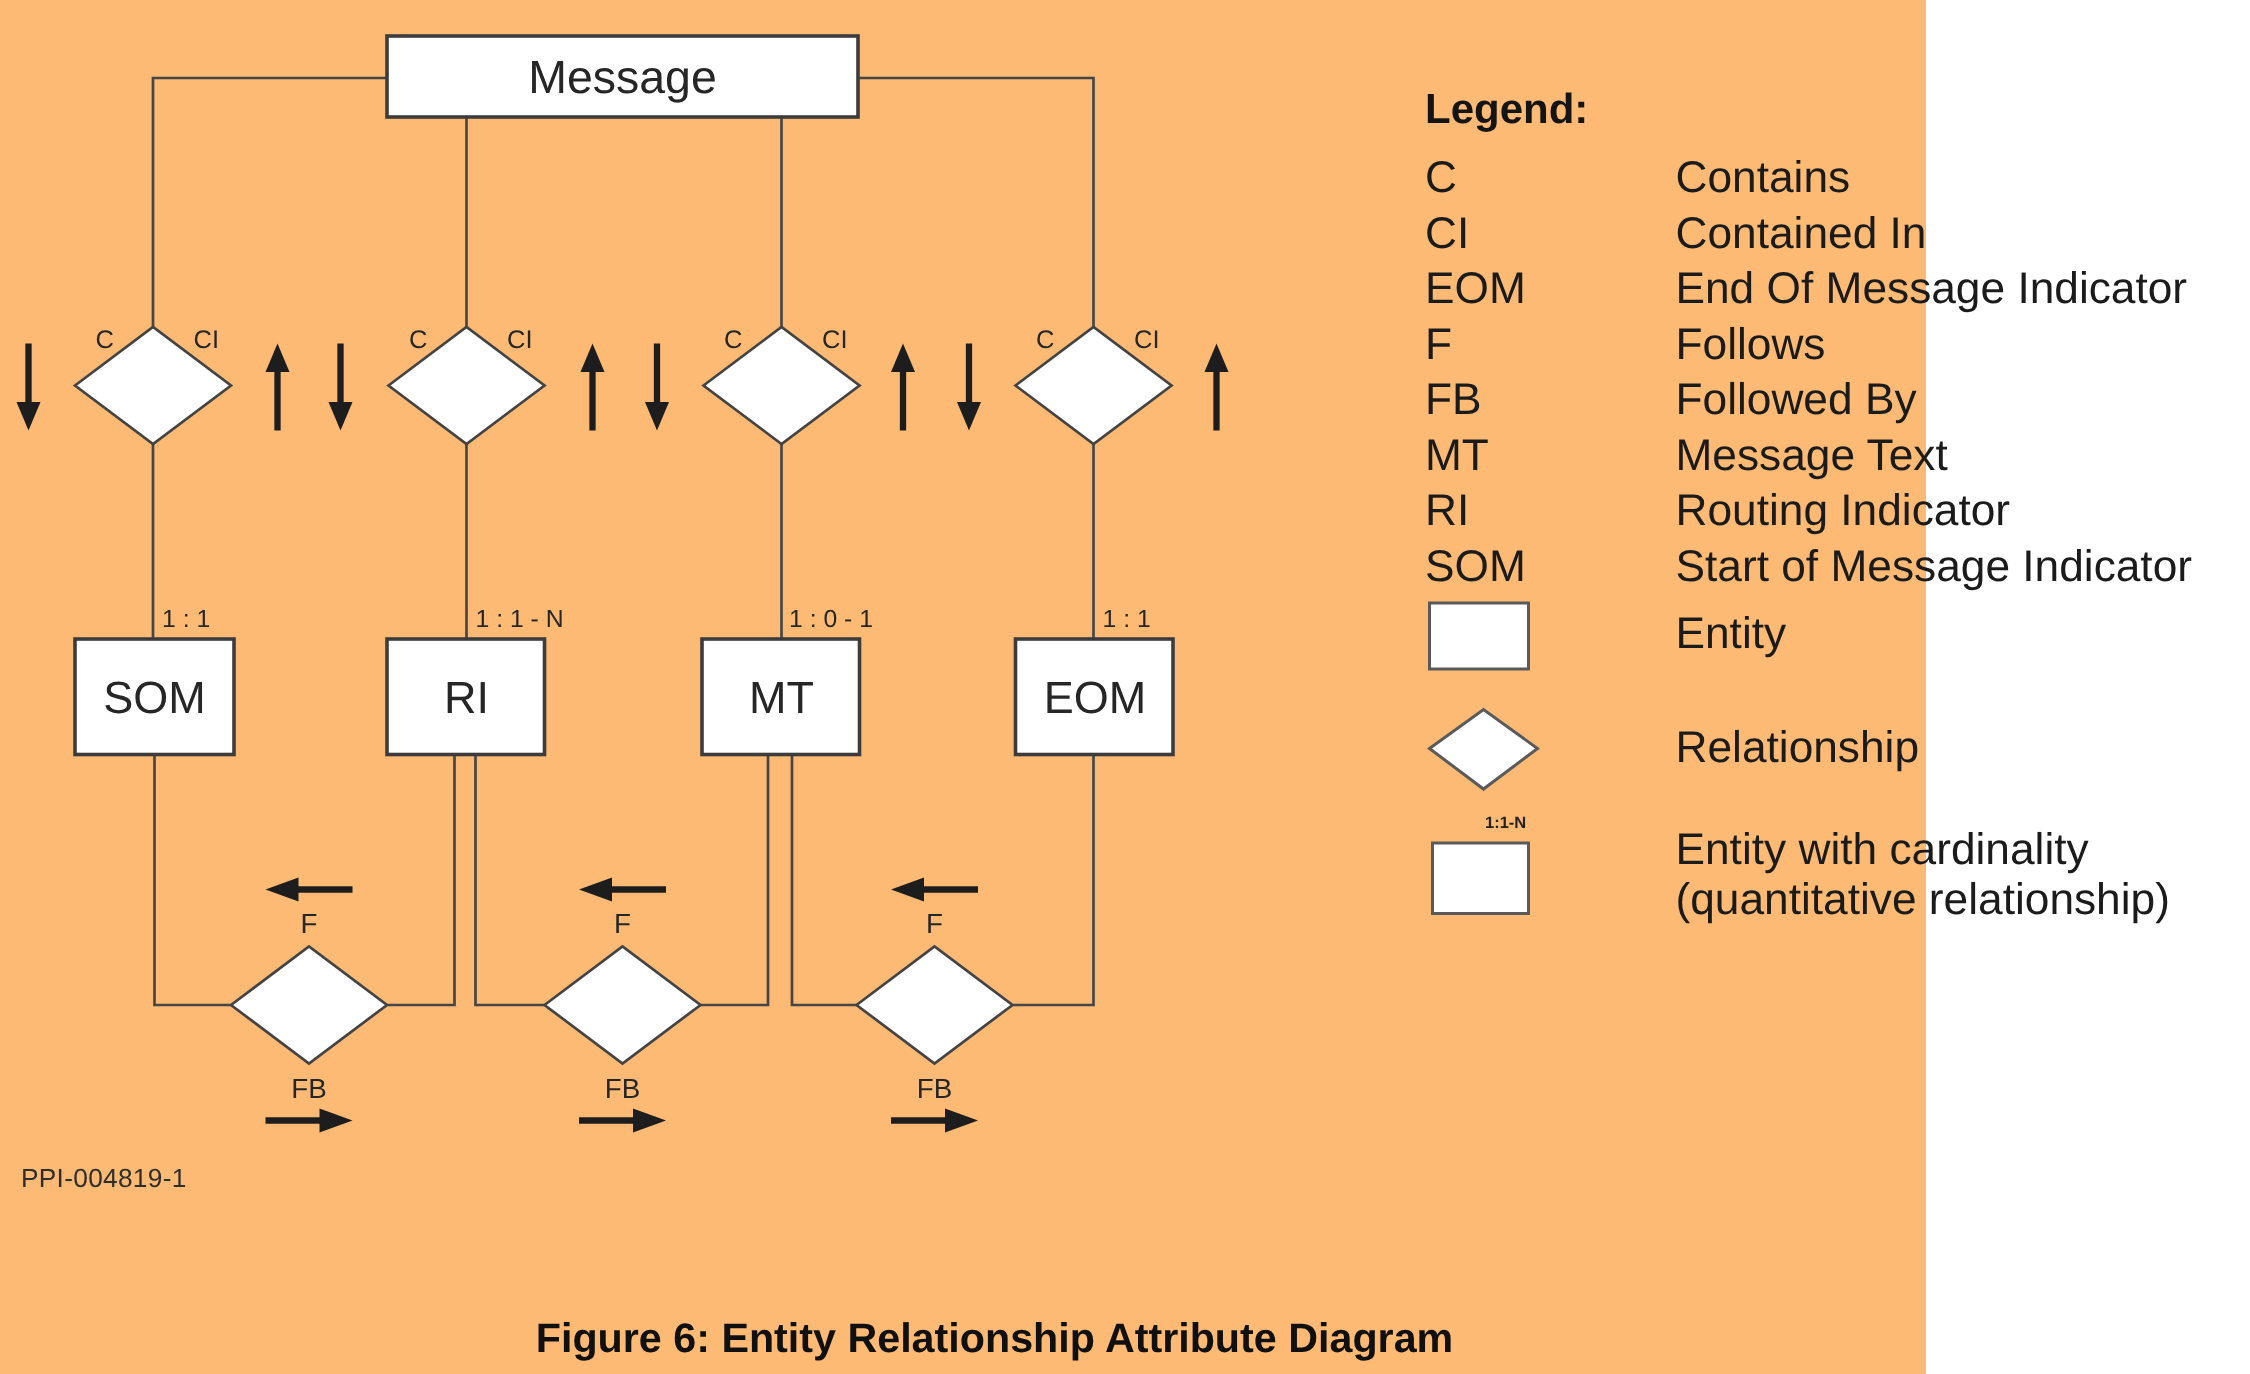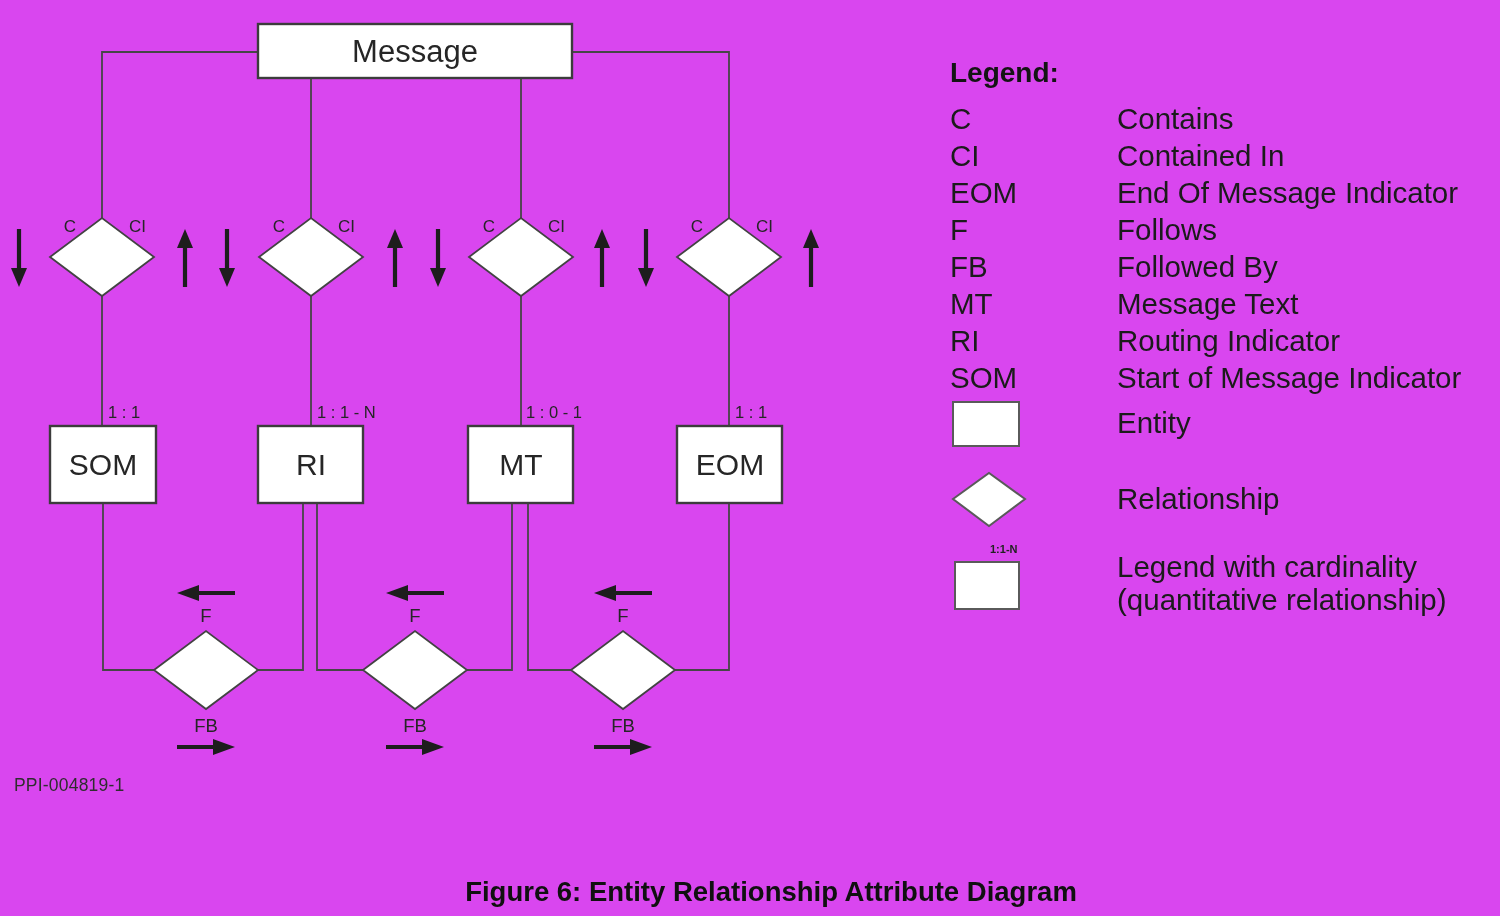--- a/index.html
+++ b/index.html
@@ -4,21 +4,21 @@
 <style>
   * { margin: 0; padding: 0; box-sizing: border-box; }
   html, body {
     width: 1500px; height: 916px;
     background: #ffffff;
     font-family: "Liberation Sans", sans-serif;
     color: #1f1f1f;
     overflow: hidden;
     position: relative;
   }
-  .page { position: relative; width: 1500px; height: 916px; background: #d946ef; }
+  .page { position: relative; width: 1284px; height: 916px; background: #fdba74; }
 
   svg.diagram { position: absolute; left: 0; top: 0; }
   svg.diagram .ln   { stroke: #464646; stroke-width: 1.8; fill: none; }
   svg.diagram .bx   { stroke: #3c3c3c; stroke-width: 2.4; fill: #ffffff; }
   svg.diagram .dm   { stroke: #434343; stroke-width: 1.8; fill: #ffffff; }
   svg.diagram .shaft{ stroke: #1d1d1d; stroke-width: 4.2; fill: none; }
   svg.diagram .head { fill: #1d1d1d; stroke: none; }
   svg.diagram text  { fill: #262626; }
   .t-entity   { font-size: 30px; }
   .t-message  { font-size: 31px; }
@@ -245,20 +245,20 @@
       <svg class="sym sym-svg" style="left:1px; top:415px;" width="76" height="57" viewBox="0 0 76 57">
         <polygon class="outline" points="2,28 38,2 74,28 38,55"></polygon>
       </svg>
       <div class="sym-label" style="top:415px; line-height:55px;text-align:center;">Relationship</div>
 
       <div class="sym sym-card-tag" style="left:40px; top:487px;">1:1-N</div>
       <svg class="sym sym-svg" style="left:3px; top:504px;" width="70" height="52" viewBox="0 0 70 52">
         <rect class="outline" x="2" y="2" width="64" height="47"></rect>
       </svg>
       <div class="sym-label two-line" style="top:494px;">
-        <div>Legend with cardinality</div>
+        <div>Entity with cardinality</div>
         <div>(quantitative relationship)</div>
       </div>
     </div>
   </div>
 
   <div class="caption">Figure 6: Entity Relationship Attribute Diagram</div>
 </div>
 
 </body></html>

